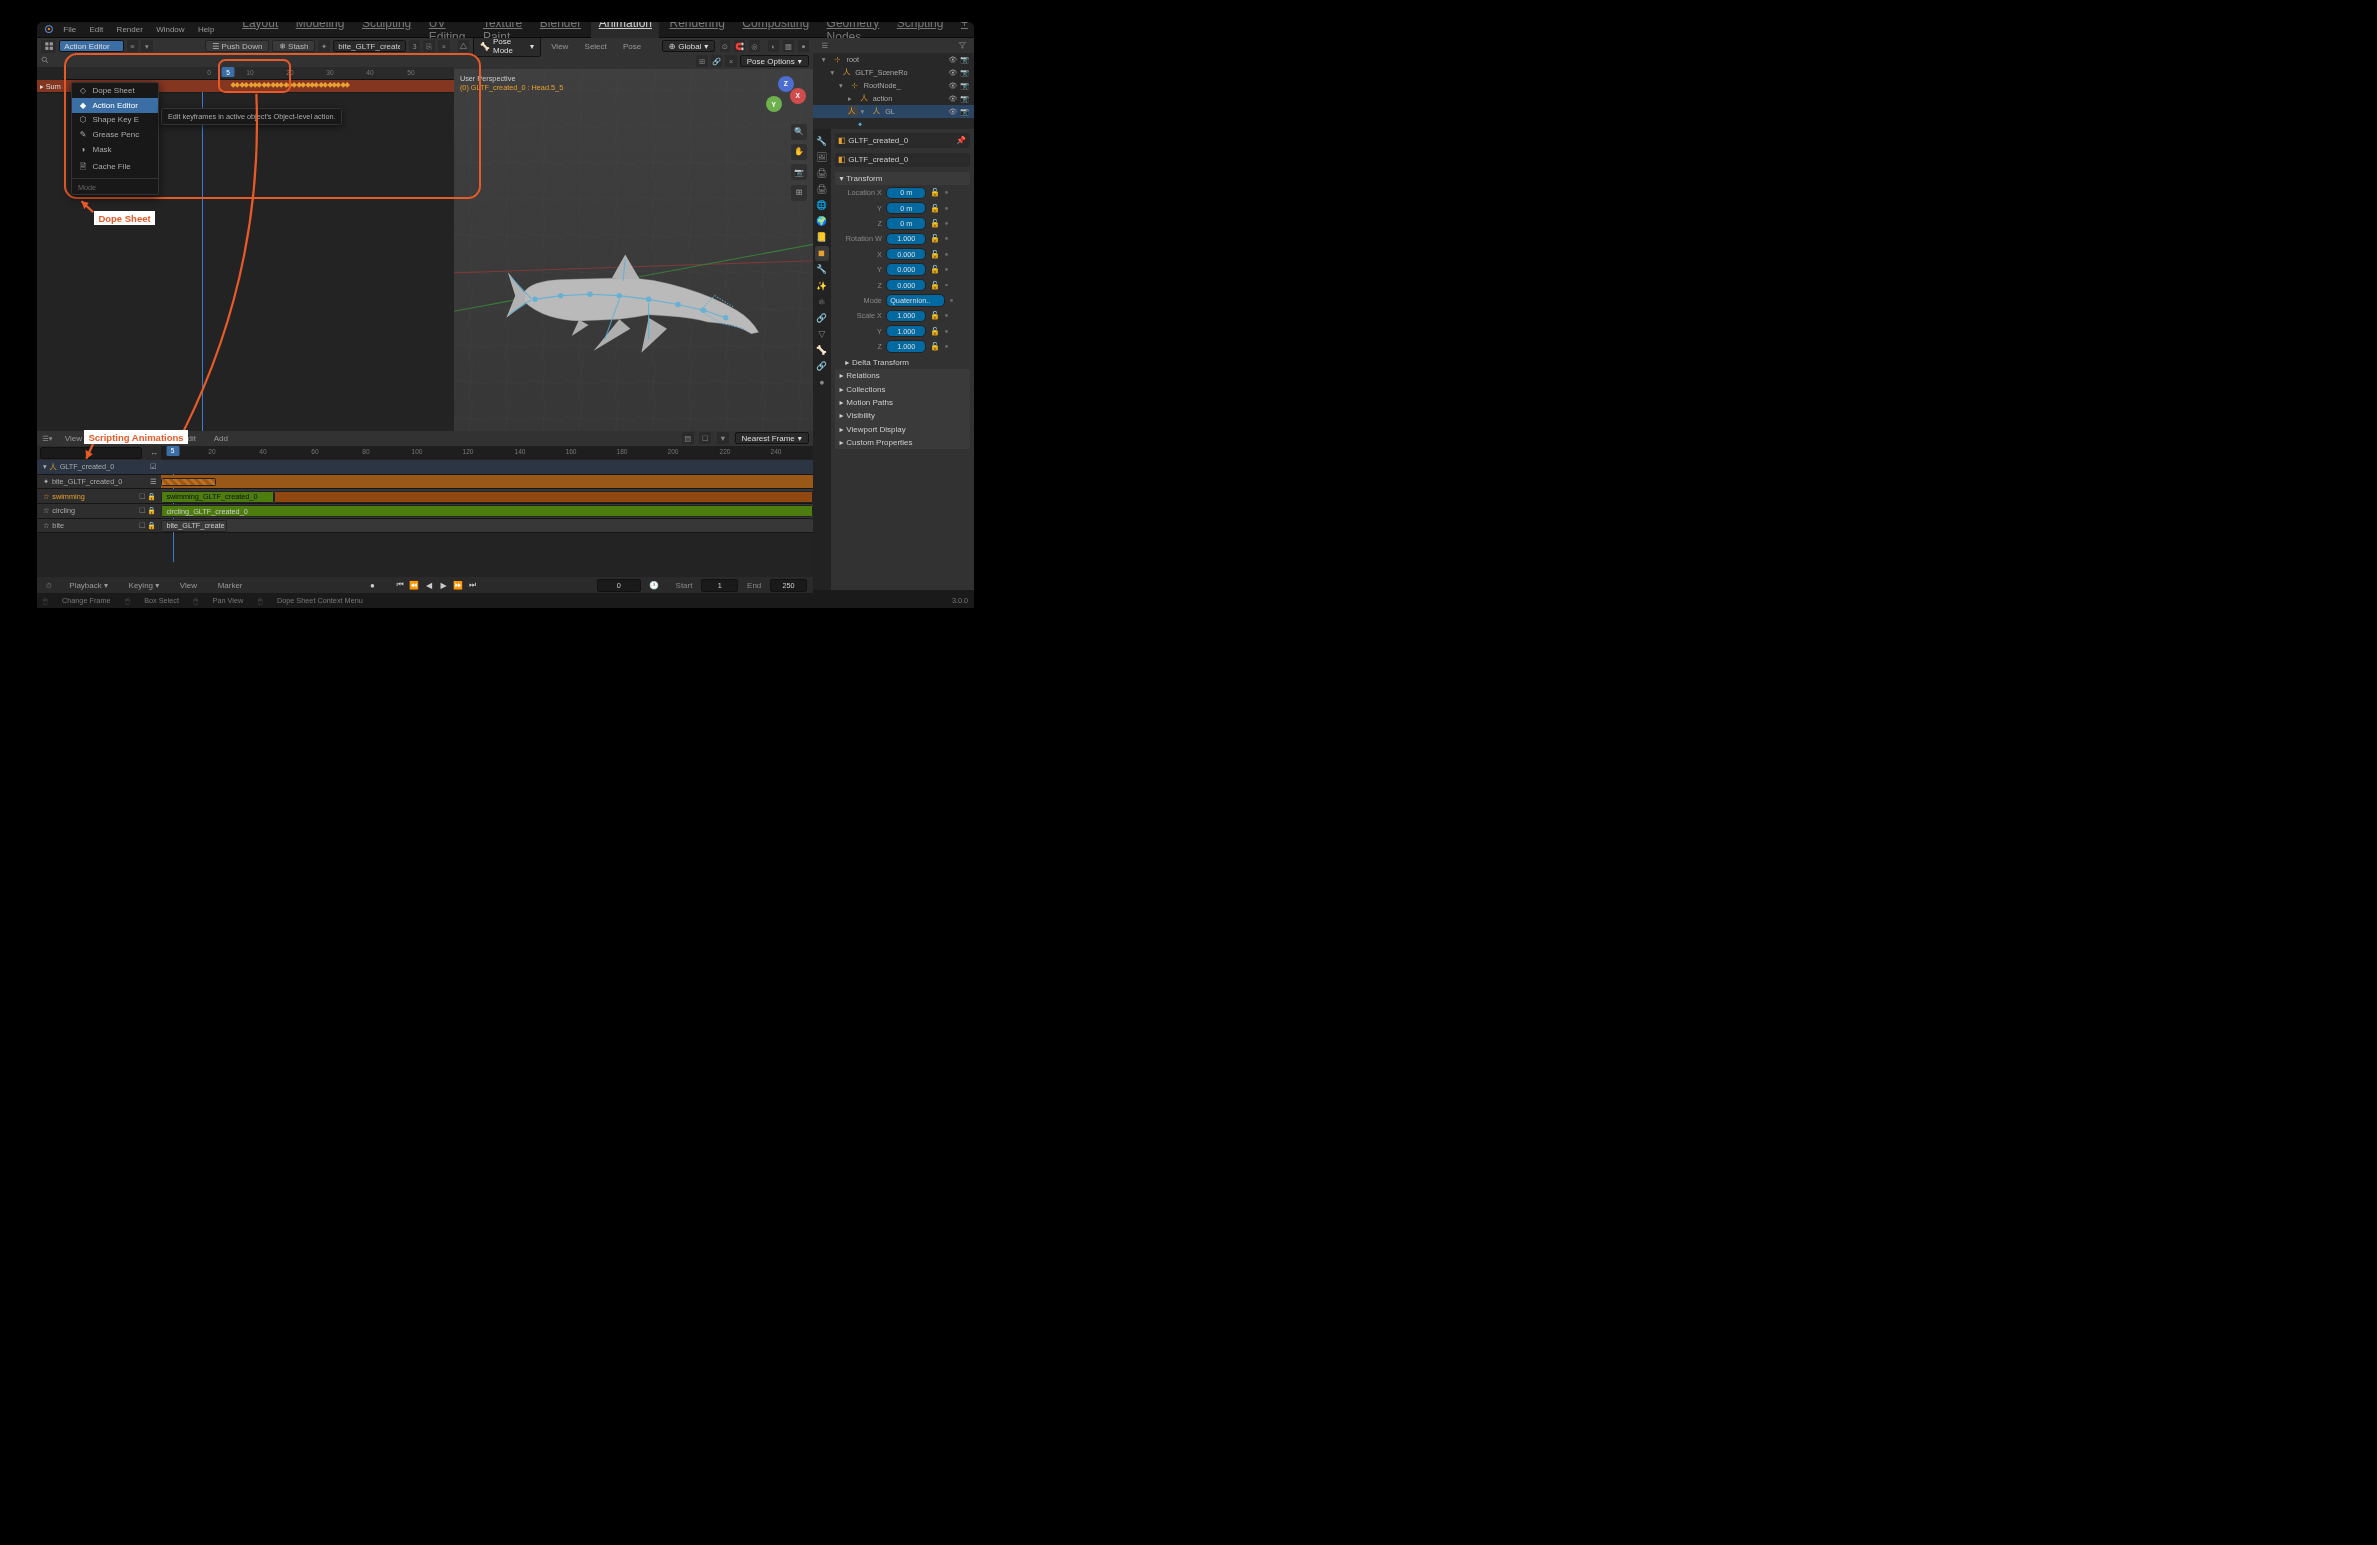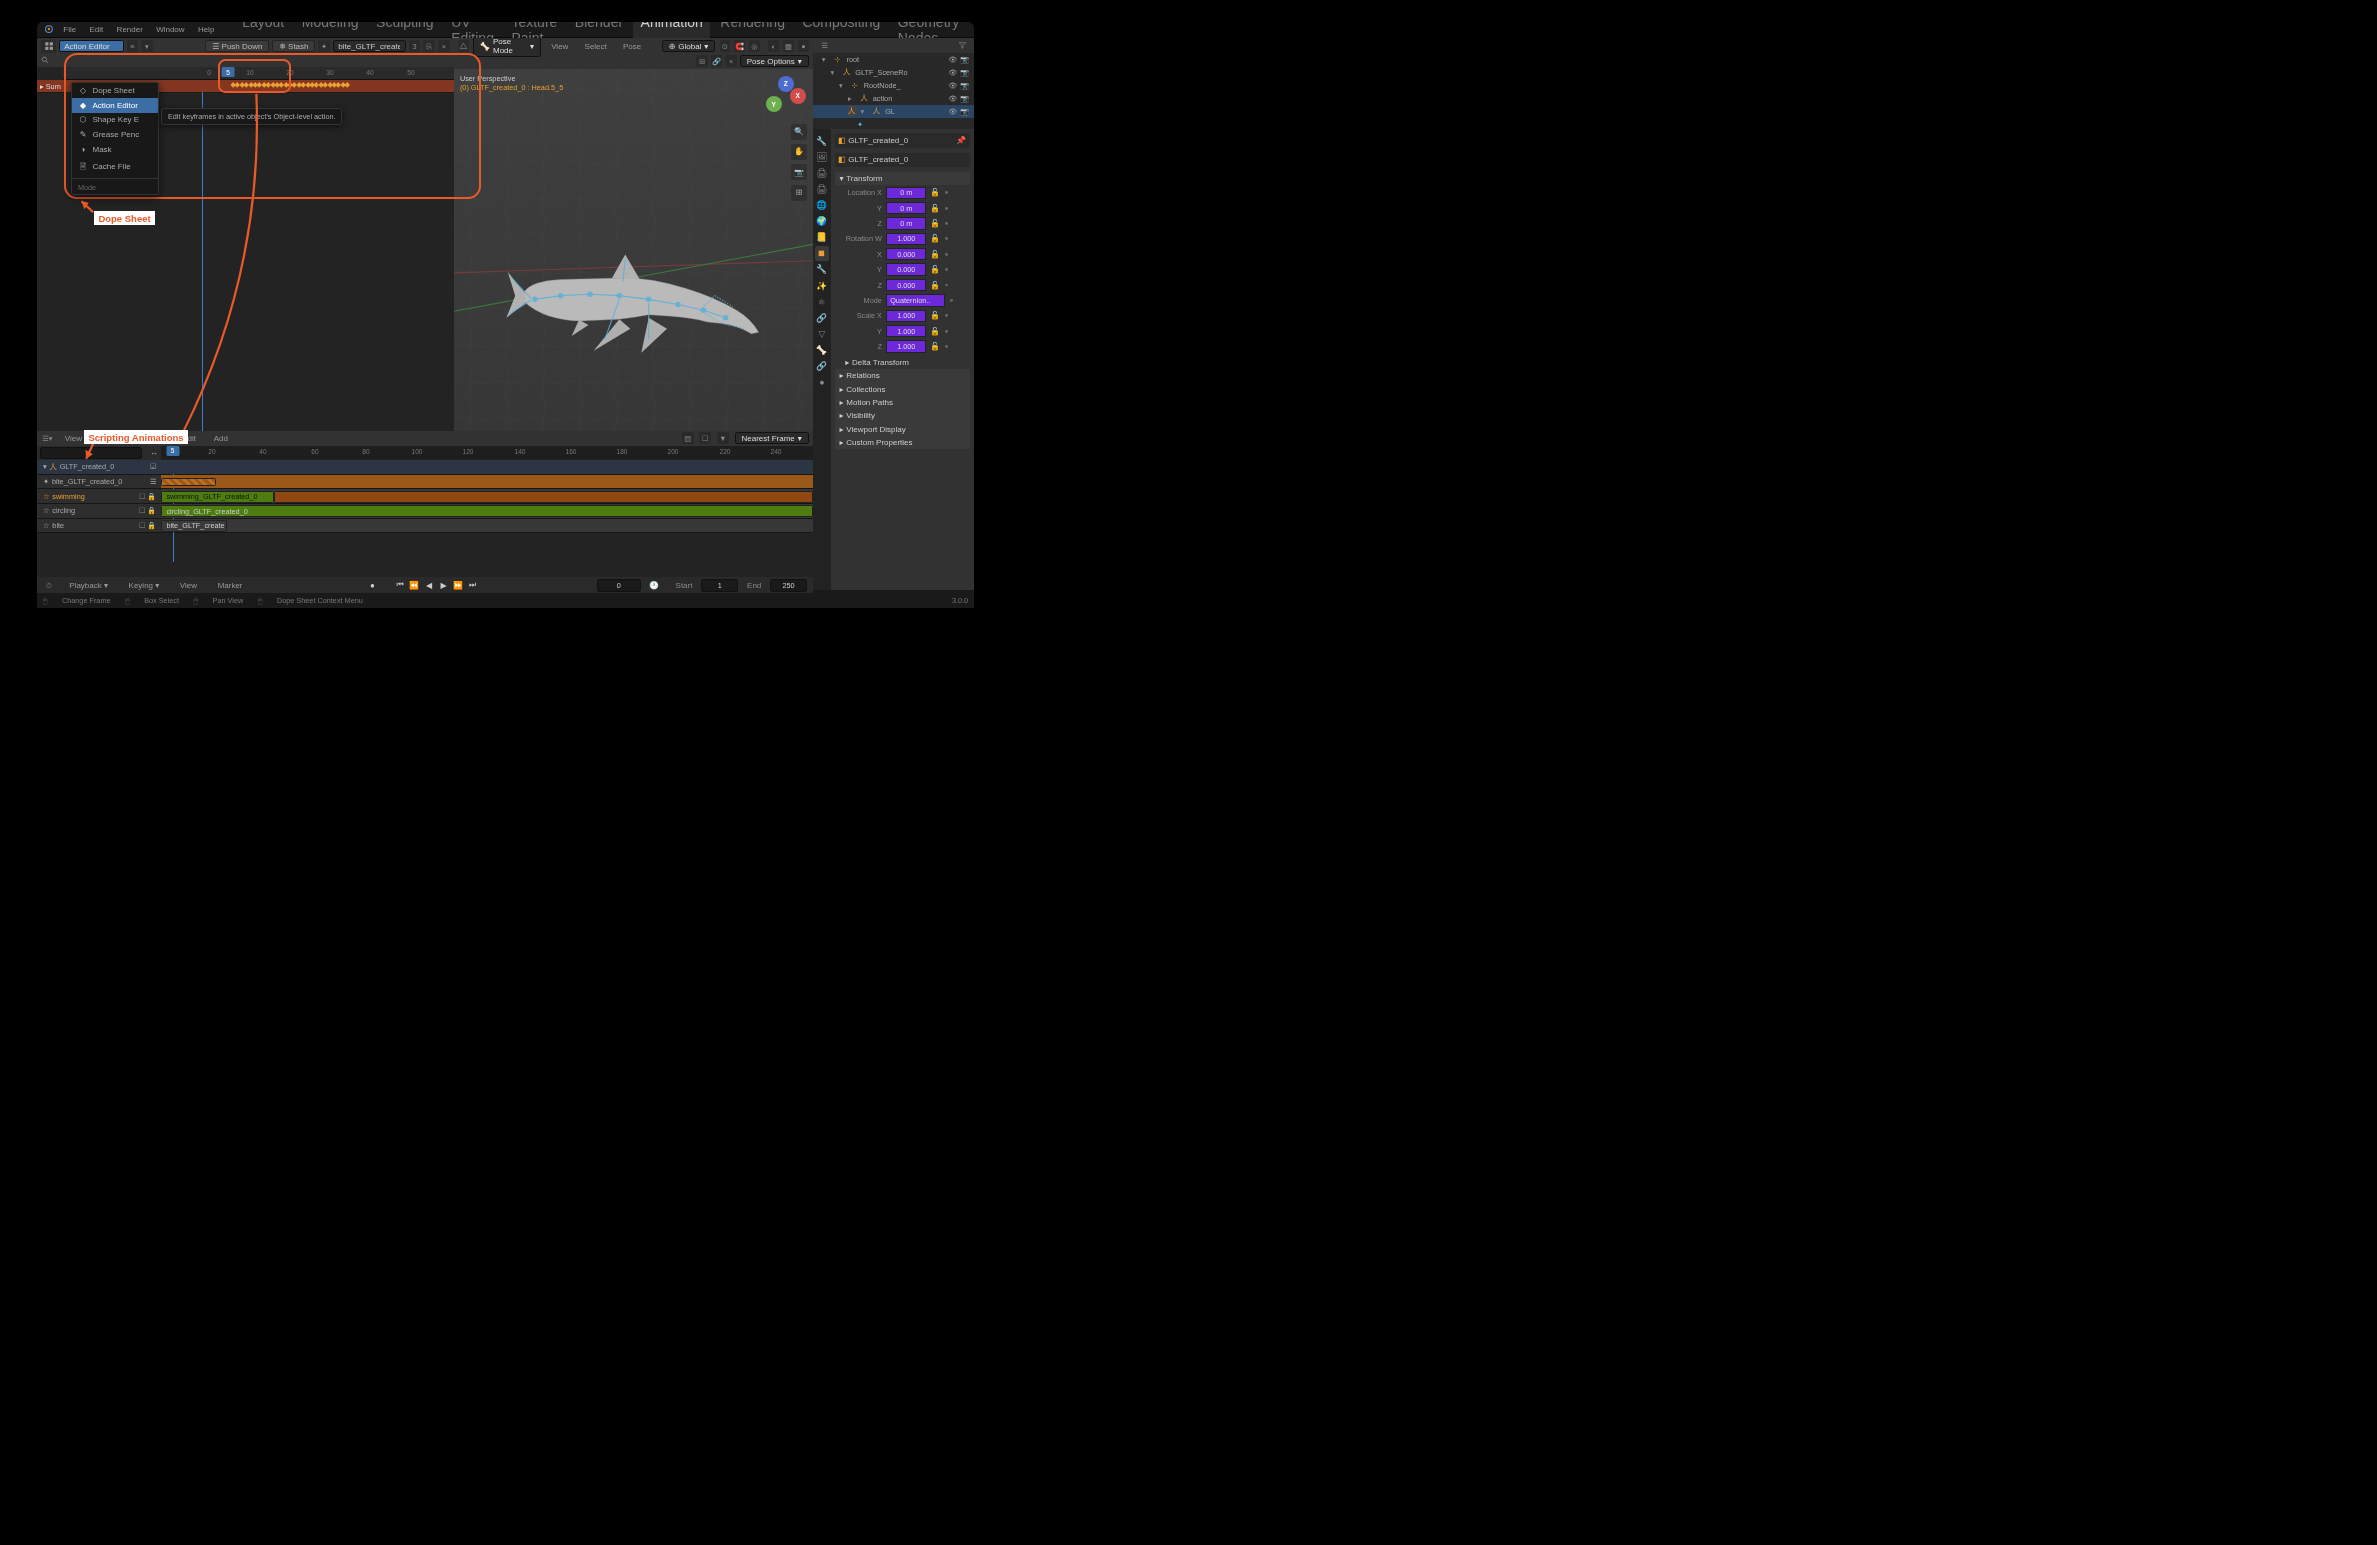--- a/index.html
+++ b/index.html
@@ -95,22 +95,23 @@
     }
     
     .workspace-tabs {
       display: flex;
       gap: 2.9px;
     }
     
     .workspace-tab {
       padding: 1.5px 7.3px;
       color: #777;
-      font-size: 14px;
+      font-size: 12px;
       cursor: pointer;
+      text-decoration: underline;
     }
     
     .workspace-tab.active {
       background: #2a2a2a;
       color: #ccc;
       border-radius: 2.2px 2.2px 0 0;
     }
     
     .scene-controls {
       margin-left: auto;
@@ -768,26 +769,26 @@
     }
     
     .props-label {
       width: 44px;
       text-align: right;
       color: #888;
       font-size: 7.3px;
     }
     
     .props-input {
-      background: #6d28d9;
+      background: #0369a1;
       border: 0.7px solid #222;
       color: #ddd;
       padding: 0.7px 2.9px;
       font-size: 7.3px;
-      border-radius: 0;
+      border-radius: 5px;
       width: 40px;
       text-align: center;
     }
     
     .props-lock {
       width: 10.2px;
       color: #666;
     }
     
     .dot {

